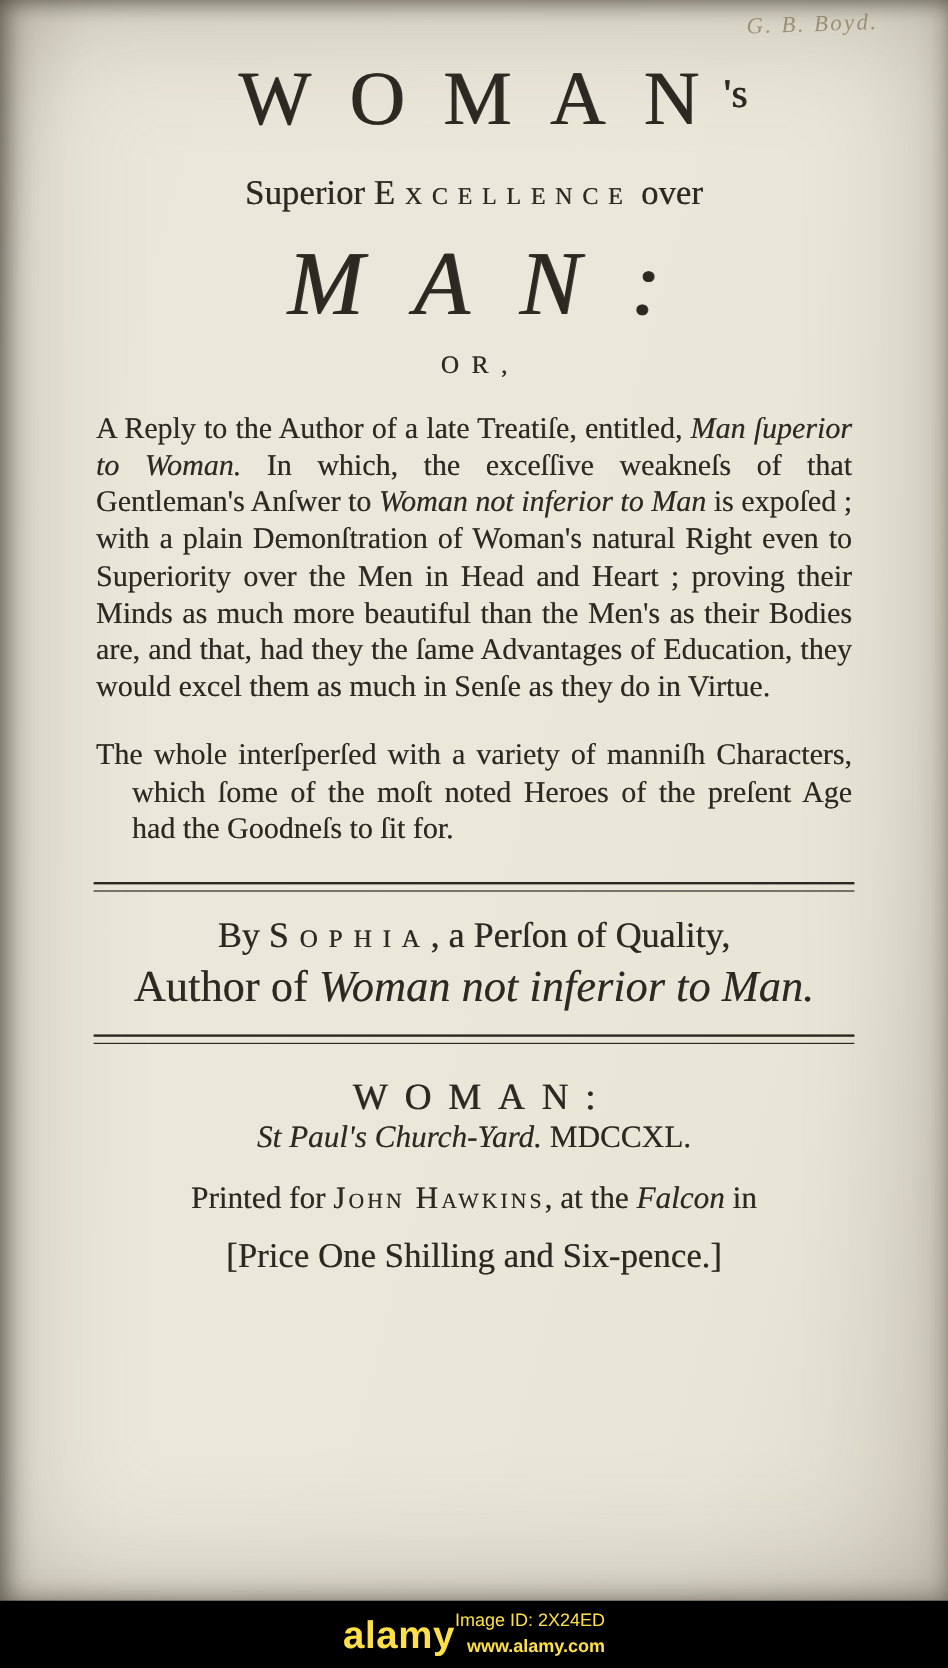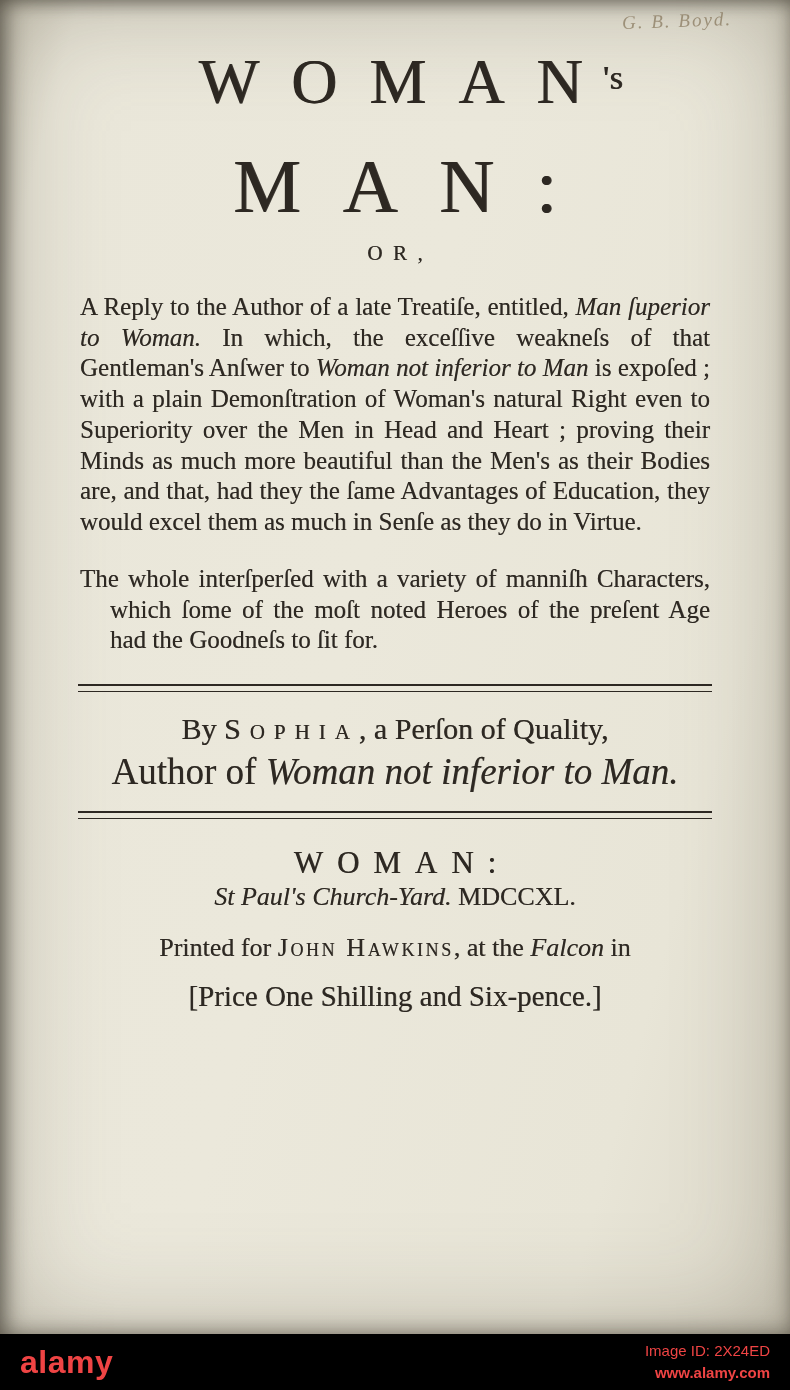--- a/index.html
+++ b/index.html
@@ -46,24 +46,25 @@
     font-size:34px;letter-spacing:.02em;vertical-align:14px;margin-left:-0.35em;
   }
 
   .subtitle{
     margin-top:30px;font-size:29px;
     text-shadow:.4px 0 rgba(45,40,34,.7);
   }
   .scls{font-variant:small-caps;letter-spacing:.28em;}
 
   .title2{
-    margin-top:32px;font-size:76px;line-height:1.05;
+    margin-top:20px;font-size:76px;line-height:1.05;
     letter-spacing:.55em;margin-right:-.55em;
     text-shadow:1px 0 rgba(45,40,34,.9);
     white-space:nowrap;
+    font-style:italic;
   }
 
   .or-line{
     margin-top:14px;font-size:21px;
     letter-spacing:.5em;margin-right:-.5em;
     text-shadow:.4px 0 rgba(45,40,34,.7);
   }
 
   .para{
     width:630px;font-size:25px;line-height:1.23;
@@ -100,41 +101,42 @@
   }
 
   .imprint{width:640px;text-align:center;font-size:26px;line-height:1.25;text-shadow:.3px 0 rgba(45,40,34,.55);}
   .imprint.first{margin-top:18px;}
 
   .price-line{margin-top:16px;font-size:29px;text-shadow:.4px 0 rgba(45,40,34,.6);}
 
   
   .wm-bar{
     position:absolute;left:0;right:0;bottom:0;height:56px;
-    background:#000;color:#ef4444;
-    display:flex;align-items:center;justify-content:space-between;
+    background:#000;color:#fde047;
+    display:flex;align-items:center;justify-content:center;
     padding:0 20px;box-sizing:border-box;
     font-family:"Liberation Sans","DejaVu Sans",sans-serif;
   }
   .wm-logo{font-size:32px;font-weight:bold;letter-spacing:.5px;}
   .wm-right{text-align:right;font-size:15px;line-height:1.45;}
   .wm-right .url{font-weight:bold;}
 </style>
 </head>
 <body>
 
 <div class="scene">
 
   <div class="page">
     <div class="page-inner">
 
       <div class="hand-note">G. B. Boyd.</div>
 
       <div class="title1"><span>WOMAN</span><span class="suffix">'s</span></div>
 
+      <div class="subtitle"><span>Superior </span><span class="scls">Excellence</span><span> over</span></div>
 
       <div class="title2">MAN:</div>
 
       <div class="or-line">OR,</div>
 
       <div class="para"><span>A Reply to the Author of a late Treatiſe, entitled, </span><span class="it">Man ſuperior to Woman.</span><span>  In which, the exceſſive weakneſs of that Gentleman's Anſwer to </span><span class="it">Woman not inferior to Man</span><span> is expoſed ; with a plain Demonſtration of Woman's natural Right even to Superiority over the Men in Head and Heart ; proving their Minds as much more beautiful than the Men's as their Bodies are, and that, had they the ſame Advantages of Education, they would excel them as much in Senſe as they do in Virtue.</span></div>
 
       <div class="para para2">The whole interſperſed with a variety of manniſh Characters, which ſome of the moſt noted Heroes of the preſent Age had the Goodneſs to ſit for.</div>
 
       <div class="double-rule"></div>

